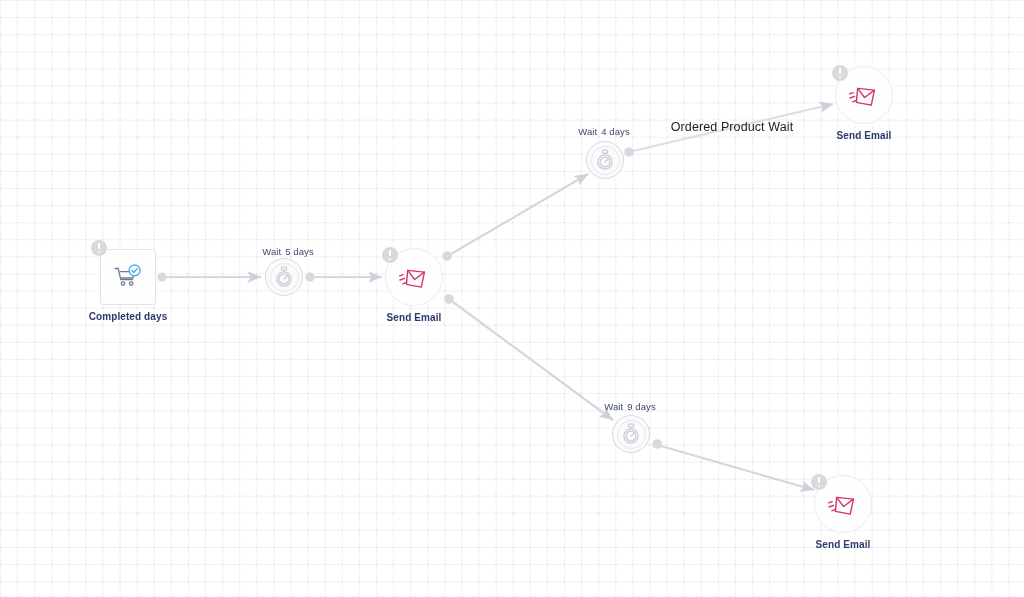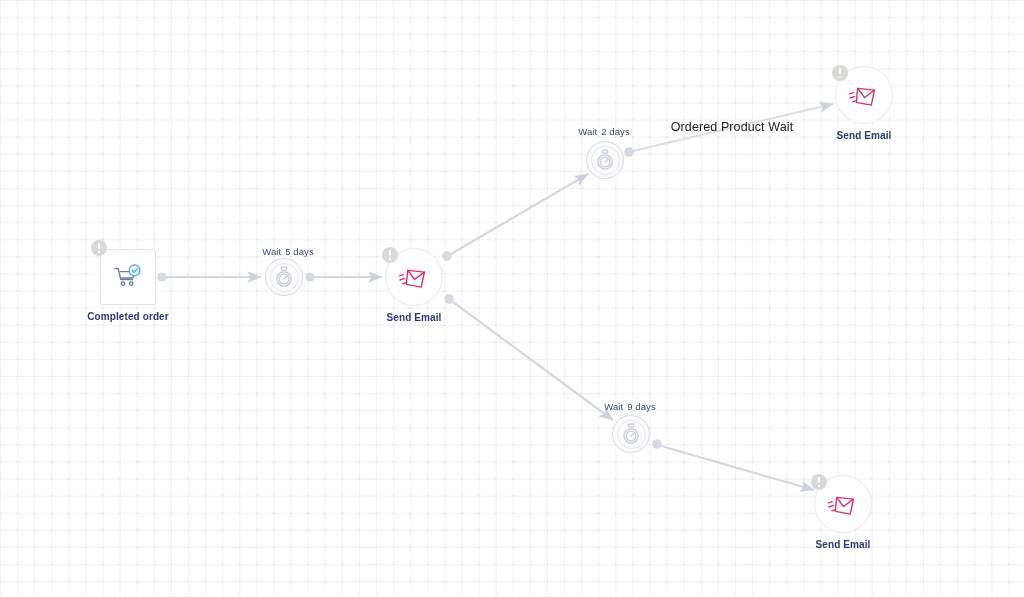--- a/index.html
+++ b/index.html
@@ -193,21 +193,21 @@
       <circle cx="657" cy="444" r="4.8" fill="#d5d9e0"></circle>
       <line x1="661" y1="446" x2="814" y2="490" stroke="#d3d7de" stroke-width="2.2" marker-end="url(#arrow)"></line>
     </g>
   </svg>
 
   <div class="edge-label" style="left:288px; top:251px;">
     <span class="w-word">Wait</span><span>5 days</span>
   </div>
 
   <div class="edge-label" style="left:604px; top:131px;">
-    <span class="w-word">Wait</span><span>2 days</span>
+    <span class="w-word">Wait</span><span>4 days</span>
   </div>
 
   <div class="edge-label" style="left:630px; top:406px;">
     <span class="w-word">Wait</span><span>9 days</span>
   </div>
 
   <div class="edge-label-dark" style="left:732px; top:127px;">Ordered Product Wait</div>
 
   <div class="node node-trigger" style="left:128px; top:277px;">
     <div class="warn-badge">
@@ -218,21 +218,21 @@
         <g fill="none" stroke="#6c7a93" stroke-width="1.3" stroke-linecap="round" stroke-linejoin="round">
           <path d="M2 5.5 h3.2 l2.6 11.2 h11.6"></path>
           <path d="M7.2 8.6 h14.4 l-1.6 6.4 H8.6"></path>
         </g>
         <circle cx="10" cy="20.6" r="1.7" fill="none" stroke="#6c7a93" stroke-width="1.3"></circle>
         <circle cx="18.2" cy="20.6" r="1.7" fill="none" stroke="#6c7a93" stroke-width="1.3"></circle>
         <circle cx="21.6" cy="7.4" r="5.4" fill="#ffffff" stroke="#4eb3e8" stroke-width="1.4"></circle>
         <path d="M19.1 7.5 l1.8 1.9 l3.3 -3.6" fill="none" stroke="#4eb3e8" stroke-width="1.5" stroke-linecap="round" stroke-linejoin="round"></path>
       </svg>
     </div>
-    <div class="node-label">Completed order</div>
+    <div class="node-label">Completed days</div>
   </div>
 
   <div class="node node-wait" style="left:284px; top:277px;">
     <div class="node-shape">
       <svg width="20" height="22" viewBox="0 0 20 22">
         <g fill="none" stroke="#c6cbd6" stroke-width="1.25" stroke-linecap="round" stroke-linejoin="round">
           <rect x="7.4" y="1.1" width="5.2" height="2.9" rx="0.7"></rect>
           <circle cx="10" cy="13" r="7.1"></circle>
           <circle cx="10" cy="13" r="4.9"></circle>
           <path d="M10 13 l2.7 -2.7"></path>

